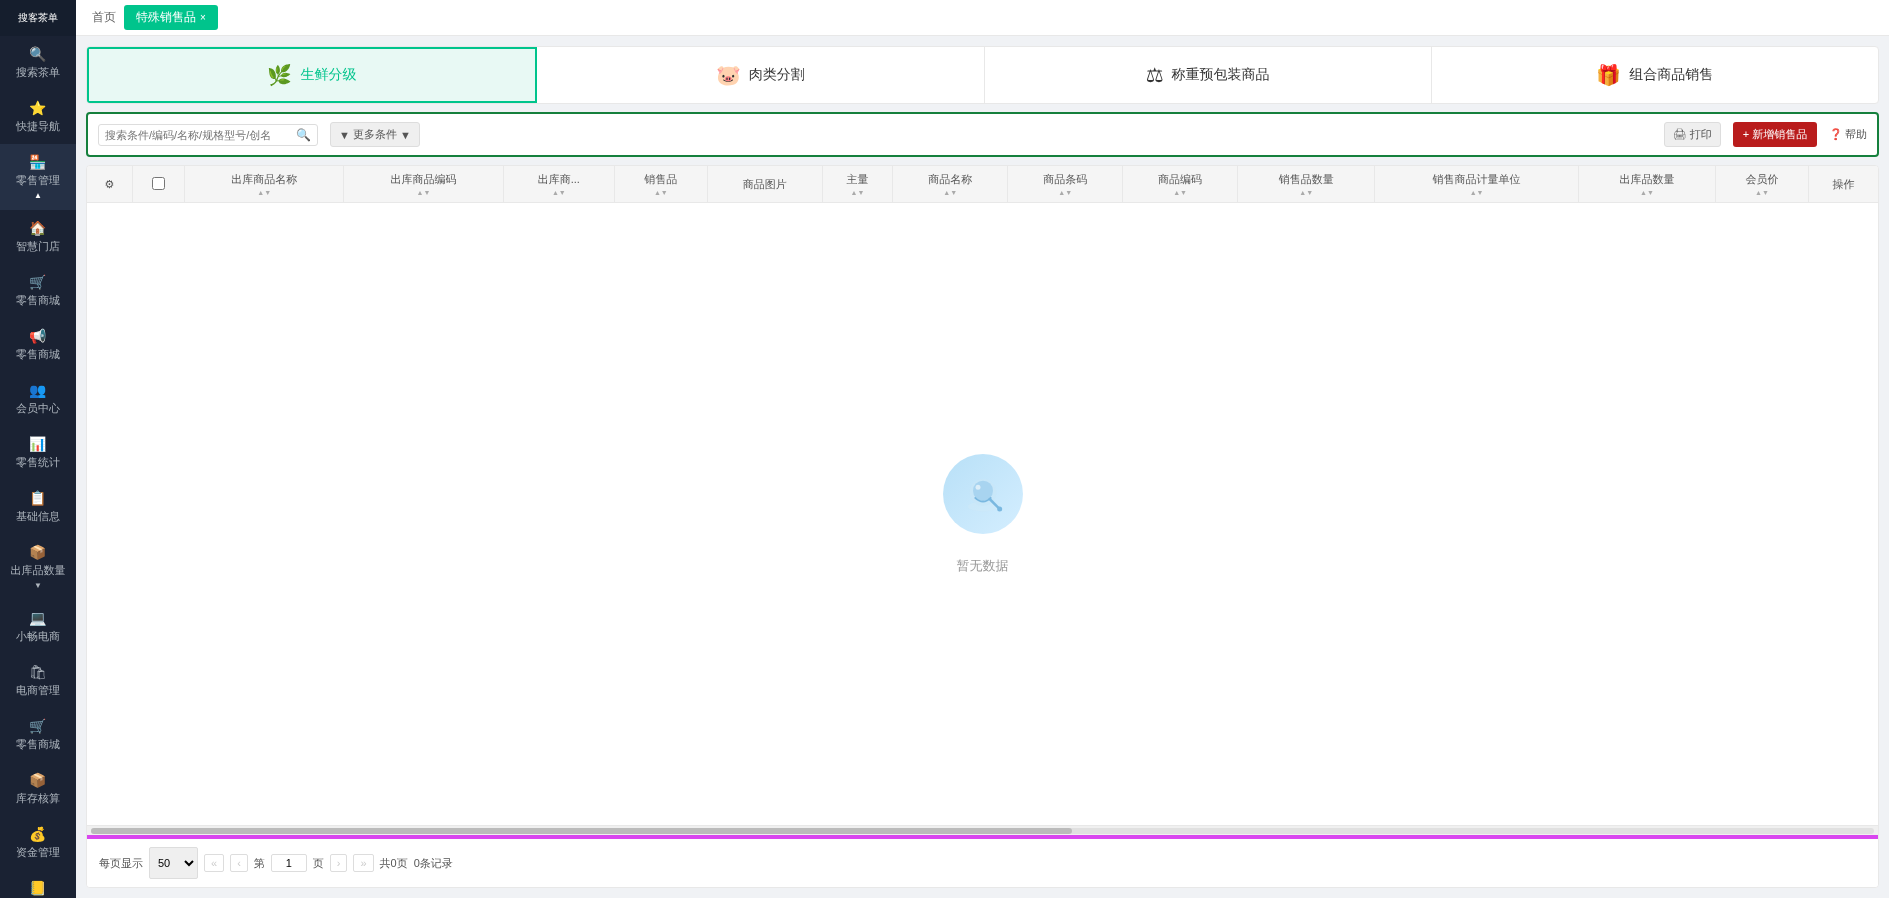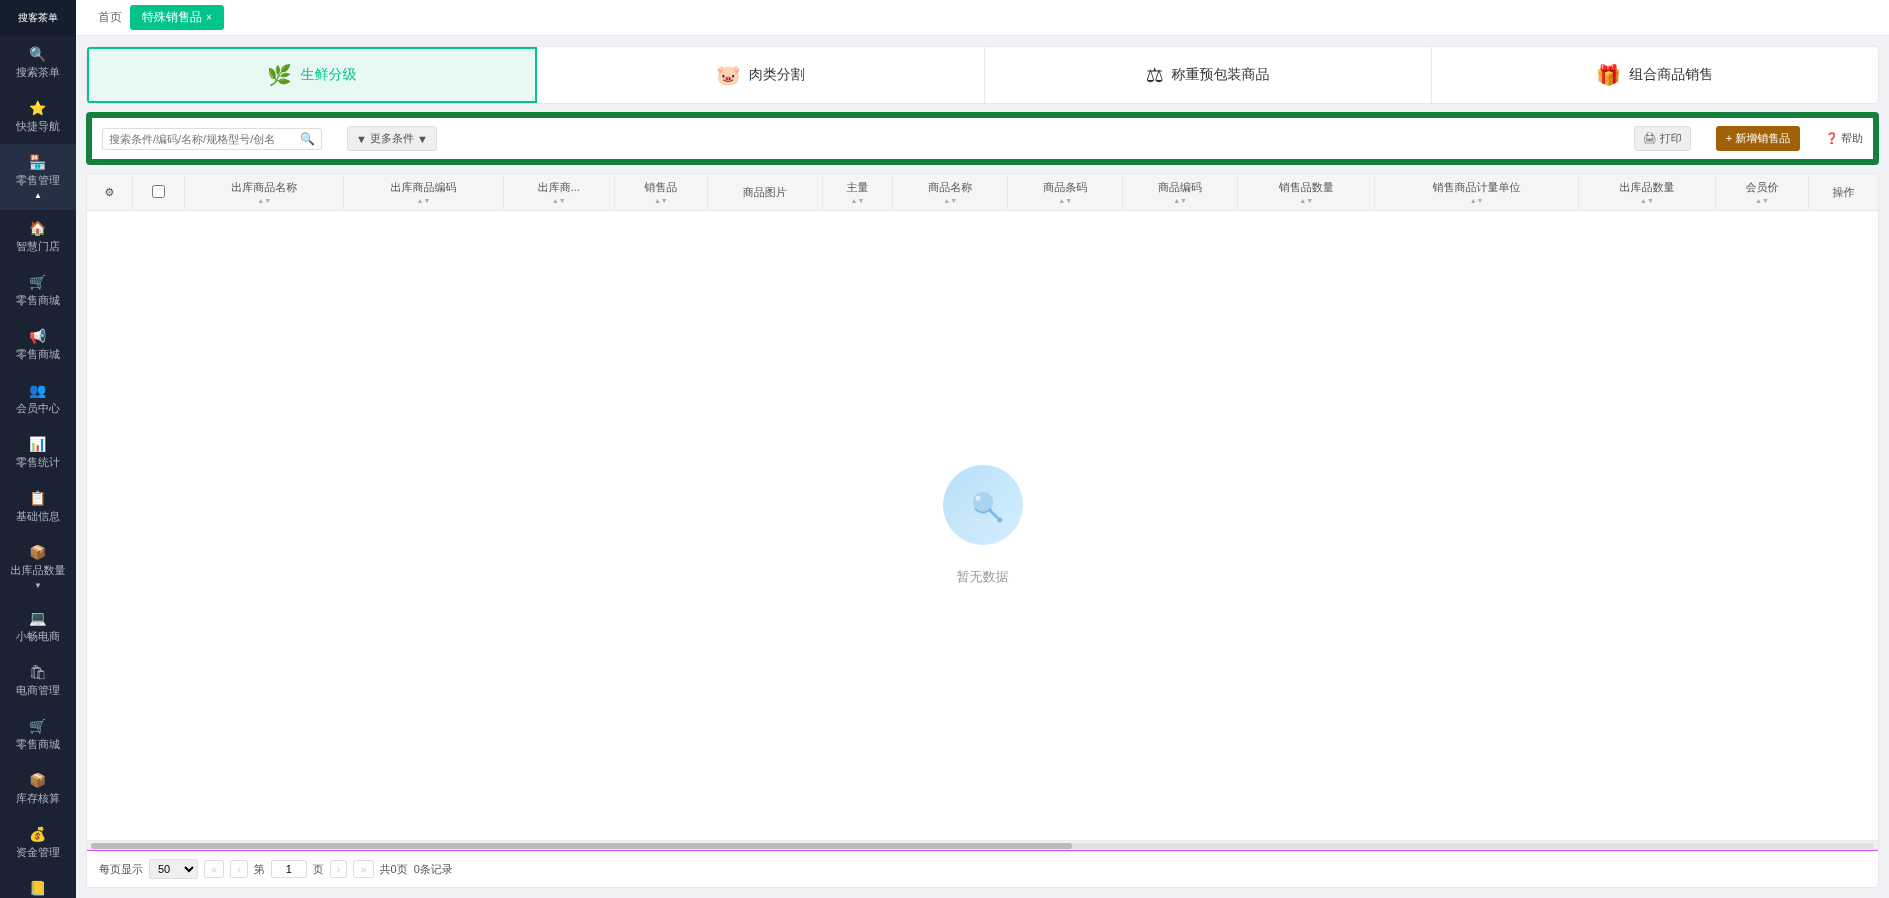--- a/index.html
+++ b/index.html
@@ -37,21 +37,21 @@
     .sidebar-item .icon { font-size: 14px; }
     .sidebar-section-label { font-size: 11px; color: #adb5bd; text-align: center; }
     .sidebar-arrow { font-size: 8px; }
 
     
     .main { flex: 1; display: flex; flex-direction: column; overflow: hidden; }
 
     
     .topbar {
       background: #fff;
-      padding: 0 22px;
+      padding: 0 16px;
       display: flex;
       align-items: center;
       gap: 8px;
       height: 36px;
       border-bottom: 1px solid #e8e8e8;
       flex-shrink: 0;
     }
     .topbar-home { color: #666; font-size: 12px; cursor: pointer; }
     .topbar-tab {
       background: #00c48c;
@@ -88,24 +88,24 @@
       color: #333;
     }
     .cat-tab:last-child { border-right: none; }
     .cat-tab.active { background: #e8f9f4; border: 2px solid #00c48c; color: #00c48c; }
     .cat-tab .cat-icon { font-size: 20px; }
 
     
     .toolbar {
       display: flex;
       align-items: center;
-      gap: 25px;
+      gap: 12px;
       background: #fff;
       padding: 8px 10px;
-      border: 6px solid #15803d;
+      border: 2px solid #15803d;
       border-radius: 4px;
       justify-content: space-between;
     }
     .search-box {
       display: flex;
       align-items: center;
       border: 1px solid #ddd;
       border-radius: 3px;
       padding: 3px 6px;
       width: 220px;
@@ -119,21 +119,21 @@
       border: 1px solid #ddd; border-radius: 3px;
       padding: 4px 8px; cursor: pointer; color: #555; font-size: 11px;
     }
     .spacer { flex: 1; }
     .print-btn {
       display: flex; align-items: center; gap: 3px;
       border: 1px solid #ddd; border-radius: 3px;
       padding: 4px 8px; cursor: pointer; color: #555; font-size: 11px;
     }
     .add-btn {
-      background: #a16207; color: #fff;
+      background: #b91c1c; color: #fff;
       border: none; border-radius: 3px;
       padding: 5px 10px; cursor: pointer; font-size: 11px;
       display: flex; align-items: center; gap: 3px;
     }
     .help-btn {
       display: flex; align-items: center; gap: 2px;
       color: #555; font-size: 11px; cursor: pointer;
     }
 
     
@@ -178,30 +178,30 @@
       background: linear-gradient(135deg, #b8e0f7 0%, #d4eeff 100%);
       border-radius: 50%;
       display: flex; align-items: center; justify-content: center;
       font-size: 36px;
       position: relative;
     }
 
     
     .pagination {
       background: #fff;
-      border-top: 1px solid #d946ef;
+      border-top: 4px solid #d946ef;
       padding: 8px 12px;
       display: flex;
       align-items: center;
       gap: 6px;
       font-size: 11px;
       color: #555;
       flex-shrink: 0;
     }
-    .page-select { border: 1px solid #ddd; padding: 2px 4px; border-radius: 2px; font-size: 11px; }
+    .page-select { border: 1px solid #ddd; padding: 8px 4px; border-radius: 2px; font-size: 11px; }
     .page-btn { border: 1px solid #ddd; background: #fff; padding: 2px 6px; cursor: pointer; border-radius: 2px; font-size: 11px; color: #555; }
     .page-btn:disabled { color: #ccc; cursor: not-allowed; }
     .page-input { border: 1px solid #ddd; width: 36px; padding: 2px 4px; text-align: center; border-radius: 2px; font-size: 11px; }
     .scrollbar-area {
       height: 10px; background: #f0f0f0; border-top: 1px solid #e8e8e8;
       display: flex; align-items: center; padding: 0 4px;
     }
     .scrollbar-track { flex: 1; height: 6px; background: #e0e0e0; border-radius: 3px; position: relative; }
     .scrollbar-thumb { position: absolute; left: 0; top: 0; width: 55%; height: 6px; background: #bbb; border-radius: 3px; }
   </style>

